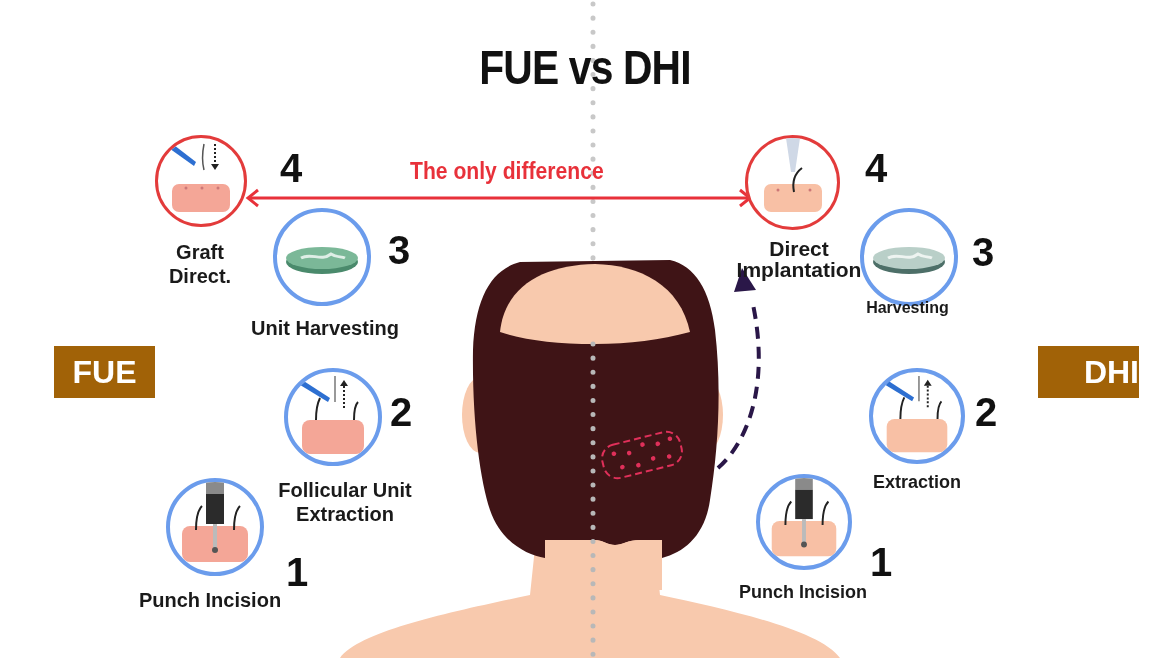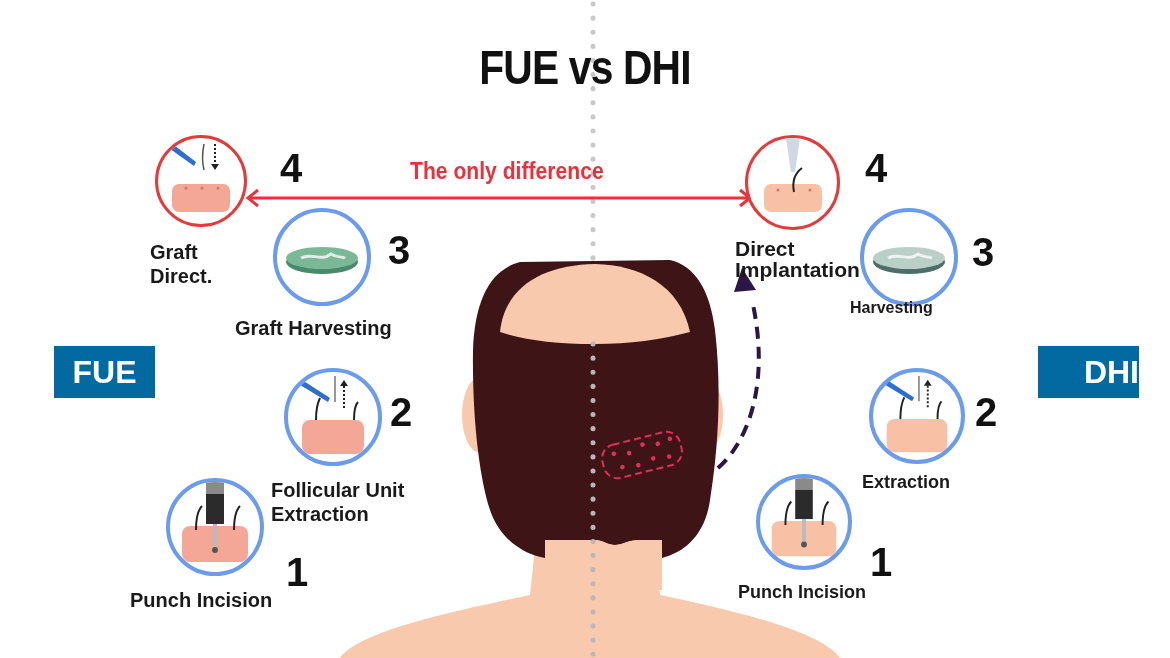--- a/index.html
+++ b/index.html
@@ -1,22 +1,22 @@
 <!DOCTYPE html>
 <html><head>
 <meta charset="utf-8">
 <style>
   html,body{margin:0;padding:0;background:#fff;}
   body{width:1170px;height:658px;position:relative;overflow:hidden;font-family:"Liberation Sans",sans-serif;}
   .abs{position:absolute;}
   .title{left:0;width:1170px;top:40px;text-align:center;font-size:48px;font-weight:bold;color:#111;letter-spacing:-1px;transform:scaleX(0.85);transform-origin:center;font-family:"Liberation Sans",sans-serif;}
   .diff{left:410px;top:157px;font-size:24px;font-weight:bold;color:#e8313a;transform:scaleX(0.88);transform-origin:left;}
-  .label{font-size:20px;font-weight:bold;color:#1a1a1a;text-align:left;line-height:24px;}
+  .label{font-size:20px;font-weight:bold;color:#1a1a1a;text-align:center;line-height:24px;}
   .num{font-size:40px;font-weight:bold;color:#111;}
-  .badge{background:#0369a1;color:#fff;font-size:32px;font-weight:bold;text-align:center;line-height:52px;height:52px;}
+  .badge{background:#a16207;color:#fff;font-size:32px;font-weight:bold;text-align:center;line-height:52px;height:52px;}
   .circle{border-radius:50%;box-sizing:border-box;background:#fff;overflow:hidden;}
   .blue{border:4px solid #6b9cec;}
   .red{border:3px solid #e33b3b;}
   svg{display:block;}
 </style>
 </head>
 <body>
 
 <svg class="abs" style="left:588px;top:0" width="10" height="658">
   <line x1="5" y1="4" x2="5" y2="658" stroke="#c8c8c8" stroke-width="5" stroke-linecap="round" stroke-dasharray="0.1 14"></line>
@@ -92,21 +92,21 @@
 </div>
 
 <div class="abs circle blue" style="left:273px;top:208px;width:98px;height:98px;">
   <svg width="90" height="90" viewBox="0 0 90 90">
     <ellipse cx="45" cy="50" rx="36" ry="12" fill="#4a8a6c"></ellipse>
     <ellipse cx="45" cy="46" rx="36" ry="11" fill="#7bb898"></ellipse>
     <path d="M24 46 C34 40 44 50 54 42 C60 46 64 44 68 46" stroke="#dfeee6" stroke-width="3" fill="none"></path>
   </svg>
 </div>
 <div class="abs num" style="left:388px;top:228px;">3</div>
-<div class="abs label" style="left:235px;top:316px;width:180px;">Graft Harvesting</div>
+<div class="abs label" style="left:235px;top:316px;width:180px;">Unit Harvesting</div>
 
 <div class="abs circle blue" style="left:284px;top:368px;width:98px;height:98px;">
   <svg width="90" height="90" viewBox="0 0 90 90">
     <rect x="14" y="48" width="62" height="34" rx="8" fill="#f4a697"></rect>
     <path d="M28 48 C28 38 30 30 32 26" stroke="#222" stroke-width="2" fill="none"></path>
     <path d="M66 48 C66 38 68 32 70 30" stroke="#222" stroke-width="2" fill="none"></path>
     <path d="M4 8 L40 30 L42 26 L8 4 Z" fill="#2d6fd1"></path>
     <line x1="47" y1="4" x2="47" y2="30" stroke="#777" stroke-width="1.5"></line>
     <line x1="56" y1="14" x2="56" y2="38" stroke="#222" stroke-width="2" stroke-dasharray="2 2"></line>
     <polygon points="52,14 60,14 56,8" fill="#222"></polygon>

